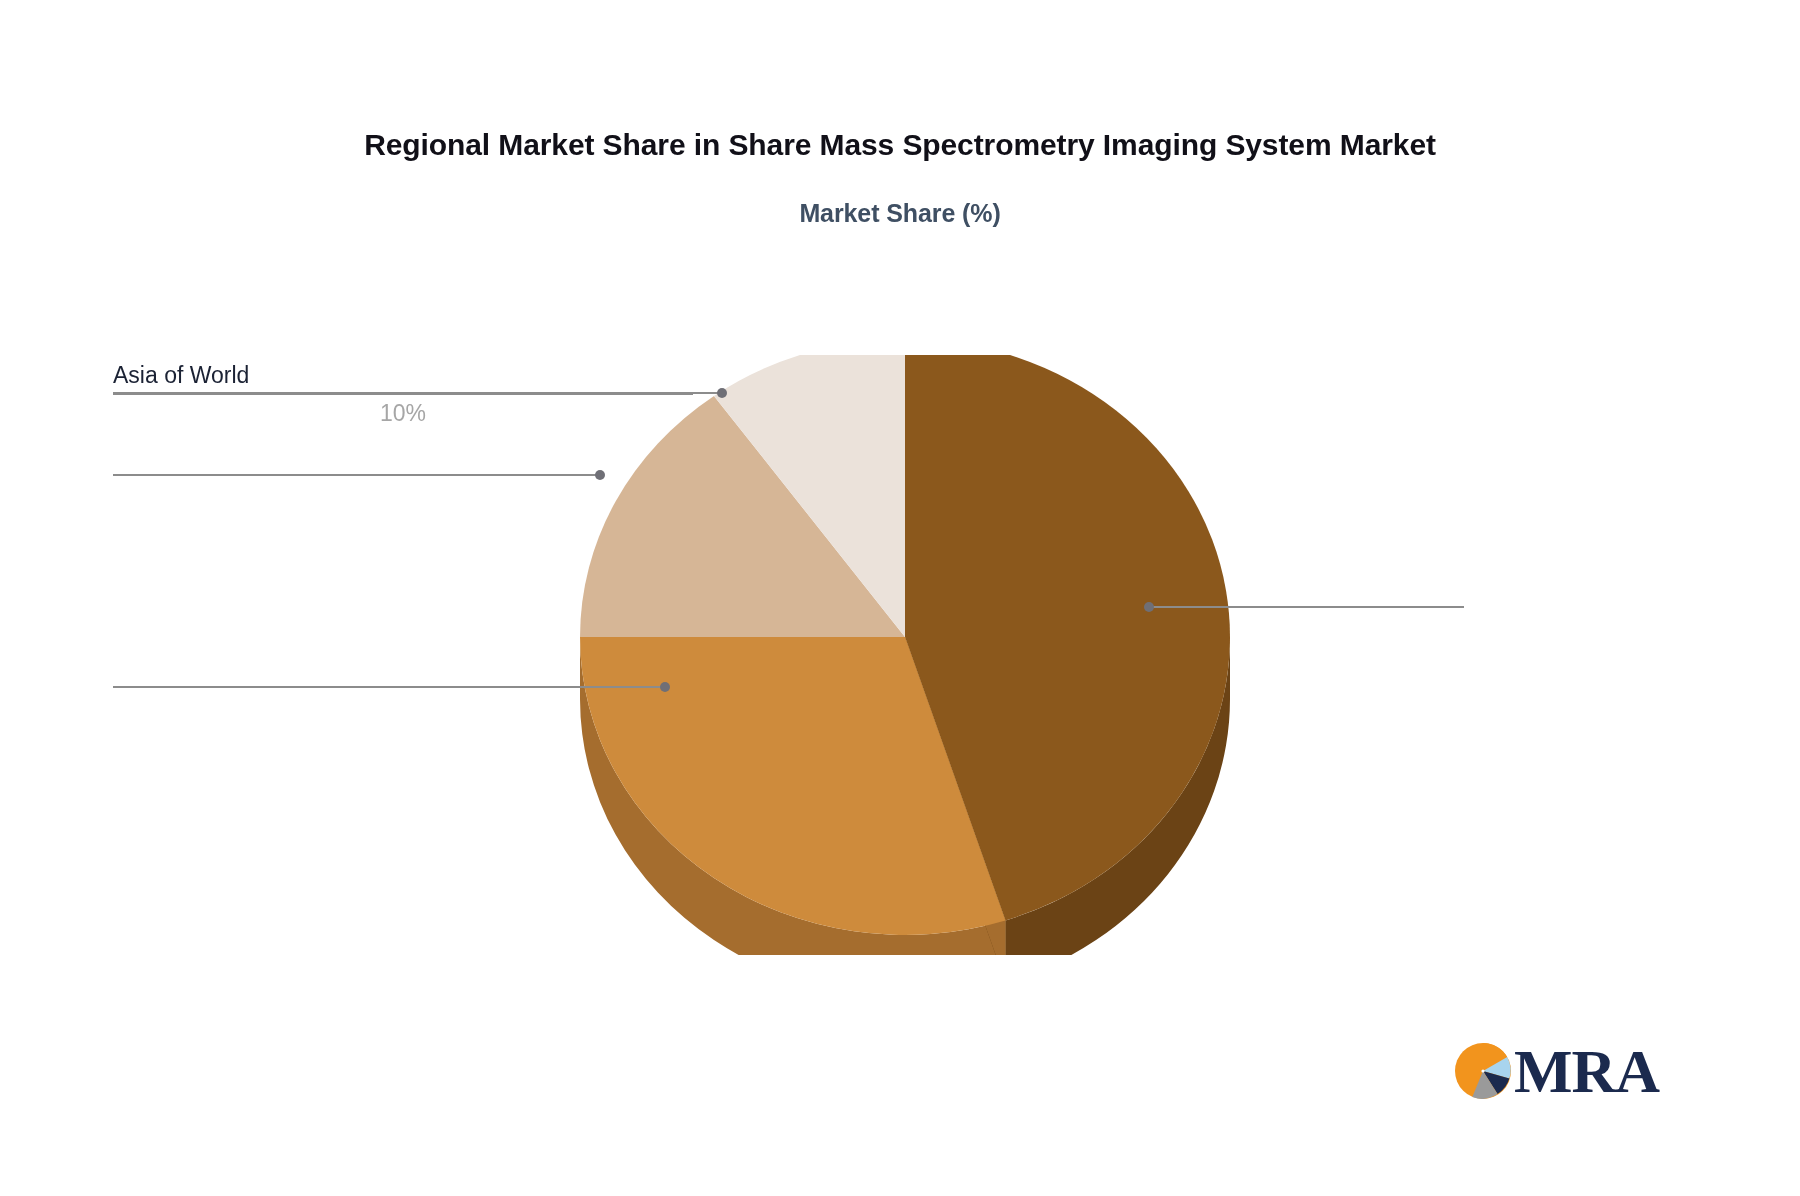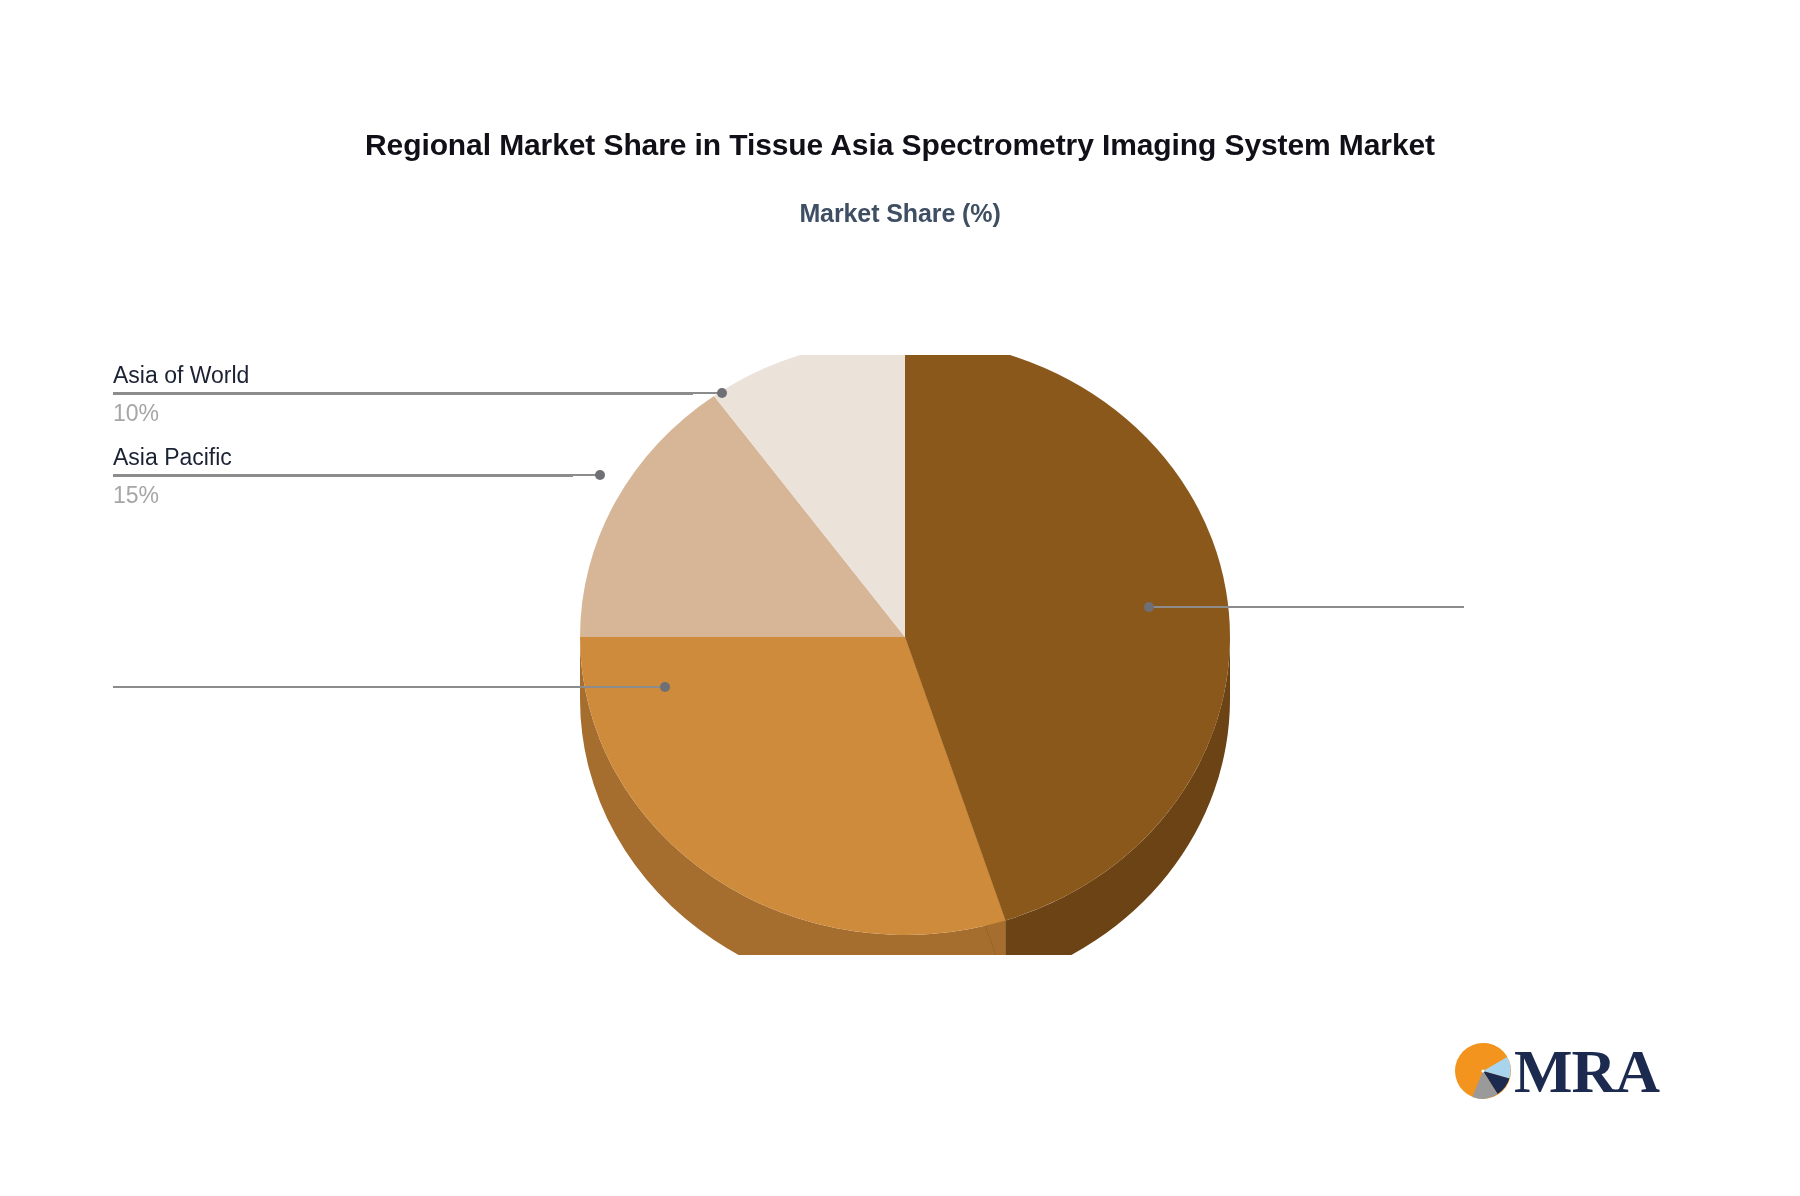--- a/index.html
+++ b/index.html
@@ -74,20 +74,21 @@
     height: 0px;
     border-top: 2px solid #8c8c8c;
     margin: 4px 0 2px 0;
   }
   .callout .cl-value {
     font-size: 23px;
     color: #a6a6a6;
     white-space: nowrap;
     line-height: 1.25;
     padding-top: 2px;
+    text-align: center;
   }
   .callout.right { text-align: right; }
   .callout.left  { text-align: left; }
 
   
   .leader-svg {
     position: absolute;
     left: 0; top: 0;
     width: 1800px; height: 1196px;
     pointer-events: none;
@@ -111,21 +112,21 @@
     line-height: 1;
     letter-spacing: -1px;
   }
 </style>
 </head>
 <body>
 
 <div id="chart-root">
 
   <div class="title-block">
-    <div class="chart-title">Regional Market Share in Tissue Asia Spectrometry Imaging System Market</div>
+    <div class="chart-title">Regional Market Share in Share Mass Spectrometry Imaging System Market</div>
     <div class="chart-subtitle">Market Share (%)</div>
   </div>
 
   <div class="pie-stage">
     <svg class="pie-svg" width="680" height="600" viewBox="0 0 680 600">
       <defs>
         <clipPath id="belowTop">
           <rect x="0" y="263" width="680" height="400"></rect>
         </clipPath>
       </defs>
@@ -164,25 +165,20 @@
         <circle cx="722" cy="393" r="5" fill="#6f6f76"></circle>
       </g>
   </svg>
 
   <div class="callout left" style="left:113px; top:361px; width:580px;">
     <div class="cl-name">Asia of World</div>
     <div class="cl-rule"></div>
     <div class="cl-value">10%</div>
   </div>
 
-  <div class="callout left" style="left:113px; top:443px; width:460px;">
-    <div class="cl-name">Asia Pacific</div>
-    <div class="cl-rule"></div>
-    <div class="cl-value">15%</div>
-  </div>
 
 
 
   <div class="logo">
     <svg class="logo-mark" width="62" height="62" viewBox="0 0 62 62">
       <circle cx="31" cy="31" r="28" fill="#F2941D"></circle>
       <path d="M31 31 L31 3 A28 28 0 0 1 55.2 17 Z" fill="#F2941D"></path>
       <path d="M31 31 L55.2 17 A28 28 0 0 1 57.4 38.6 Z" fill="#A8D4EE"></path>
       <path d="M31 31 L57.4 38.6 A28 28 0 0 1 45.5 54.1 Z" fill="#1B2A4E"></path>
       <path d="M31 31 L45.5 54.1 A28 28 0 0 1 20.3 57 Z" fill="#9A9A9A"></path>

